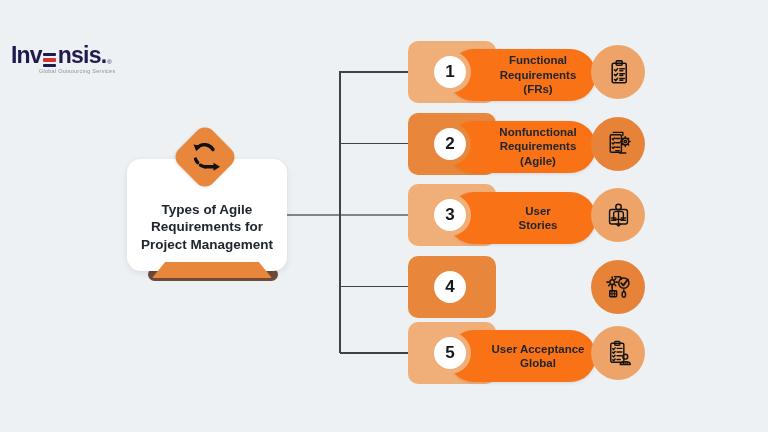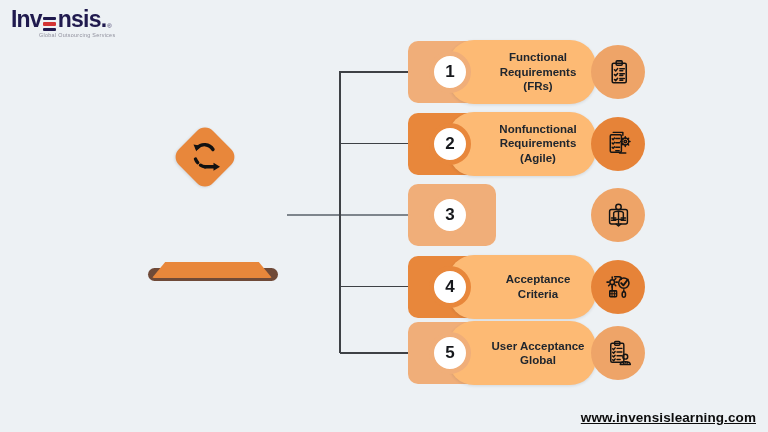--- a/index.html
+++ b/index.html
@@ -10,21 +10,21 @@
     --brown:#6f4a38; --bg:#edf1f4;
   }
   *{margin:0;padding:0;box-sizing:border-box;}
   html,body{width:768px;height:432px;overflow:hidden;}
   body{font-family:"Liberation Sans","DejaVu Sans",sans-serif;background:var(--bg);}
   .stage{position:relative;width:768px;height:432px;background:var(--bg);}
 
   
   .logo{position:absolute;left:11px;top:8px;line-height:1;}
   .logo-row{display:flex;align-items:flex-end;}
-  .logo-text{font-size:23px;font-weight:800;color:var(--navy);letter-spacing:-.8px;}
+  .logo-text{font-size:23px;font-weight:800;color:var(--navy);letter-spacing:-.8px;margin-top:36px;}
   .logo-e{display:inline-flex;flex-direction:column;justify-content:flex-end;width:13px;height:16px;margin:0 1.5px;gap:2px;}
   .logo-e i{display:block;height:3.4px;border-radius:1px;background:var(--navy);}
   .logo-e i.mid{background:var(--red);}
   .logo-tm{font-size:6px;color:var(--navy);margin-left:1px;transform:translateY(-2px);}
   .logo-tagline{font-size:5.4px;color:#8f8f9c;letter-spacing:.3px;margin:2px 0 0 28px;}
 
   
   .line{position:absolute;}
   .main-hline{left:287px;top:214px;width:122px;height:2.4px;background:var(--line-gray);}
   .vline{left:339px;top:71px;width:1.6px;height:282px;background:var(--line-dark);}
@@ -36,21 +36,21 @@
   .diamond{position:absolute;left:181px;top:133px;width:48px;height:48px;background:var(--orange-dark);border-radius:11px;transform:rotate(45deg);z-index:3;box-shadow:0 1px 3px rgba(30,40,60,.15);}
   .diamond-glyph{position:absolute;left:183px;top:135px;width:44px;height:44px;z-index:4;}
   .card-base-bar{position:absolute;left:148px;top:268px;width:130px;height:13px;background:var(--brown);border-radius:6.5px;z-index:1;}
   .card-base-trap{position:absolute;left:152px;top:262px;width:120px;height:16px;background:var(--orange-dark);clip-path:polygon(11% 0,89% 0,100% 100%,0 100%);z-index:3;border-radius:2px;}
 
   
   .item{position:absolute;left:408px;width:250px;height:64px;}
   .item .tab{position:absolute;left:0;top:1px;width:88px;height:62px;border-radius:10px;}
   .item.tone-light .tab{background:var(--orange-light);}
   .item.tone-dark  .tab{background:var(--orange-dark);}
-  .item .pill{position:absolute;left:40px;top:0;width:148px;height:64px;background:#fdba74;border-radius:26px;box-shadow:0 1px 3px rgba(30,40,60,.12);display:flex;align-items:center;justify-content:center;padding-left:32px;}
+  .item .pill{position:absolute;left:40px;top:9px;width:148px;height:52px;background:#f97316;border-radius:26px;box-shadow:0 1px 3px rgba(30,40,60,.12);display:flex;align-items:center;justify-content:center;padding-left:32px;}
   .item .label{font-size:11.5px;font-weight:800;color:var(--text-dark);text-align:center;line-height:1.25;white-space:pre-line;}
   .item .num{position:absolute;left:21px;top:11px;width:42px;height:42px;background:#fff;border-radius:50%;display:flex;align-items:center;justify-content:center;font-size:17px;font-weight:700;color:#16181c;}
   .item.tone-light .num{border:5px solid var(--orange-light);}
   .item.tone-dark  .num{border:5px solid var(--orange-dark);}
   .item .icon-circle{position:absolute;left:183px;top:5px;width:54px;height:54px;border-radius:50%;display:flex;align-items:center;justify-content:center;}
   .item.tone-light .icon-circle{background:var(--icon-light);}
   .item.tone-dark  .icon-circle{background:var(--icon-dark);}
 
   
   .footer-url{position:absolute;right:12px;bottom:7px;font-size:13.5px;font-weight:800;color:#0c0c0c;text-decoration:underline;letter-spacing:.1px;}
@@ -77,20 +77,25 @@
   </div>
 
   <div class="line main-hline"></div>
   <div class="line vline"></div>
   <div class="line branch" style="top:71.3px"></div>
   <div class="line branch" style="top:142.8px"></div>
   <div class="line branch" style="top:285.8px"></div>
   <div class="line branch" style="top:352.3px"></div>
 
   <div class="card-base-bar"></div>
+  <div class="card">
+    <div class="card-title">Types of Agile
+Requirements for
+Project Management</div>
+  </div>
   <div class="card-base-trap"></div>
   <div class="diamond"></div>
   <svg class="diamond-glyph" viewBox="0 0 44 44">
     <g stroke="#121212" stroke-width="3.4" fill="none" stroke-linecap="round">
       <path d="M30 14.5 A 10 10 0 0 0 14 13"></path>
       <path d="M12.5 24 a 10 10 0 0 0 2.2 3.6"></path>
       <path d="M17.5 30.2 a 10 10 0 0 0 4.5 1.6"></path>
       <path d="M22 31.8 h 9.5"></path>
     </g>
     <path d="M10.5 9.5 l7 1.2 -4.2 5.6 z" fill="#121212"></path>
@@ -141,39 +146,39 @@
         <circle cx="23" cy="14" r="3.6"></circle>
         <circle cx="23" cy="14" r="1.3"></circle>
         <path d="M23 8.9v1.6M23 17.5v1.6M27.9 14h-1.6M19.7 14h-1.6M26.5 10.5l-1.1 1.1M20.7 16.3l-1.1 1.1M26.5 17.5l-1.1-1.1M20.7 11.7l-1.1-1.1"></path>
         <path d="M17 25.8h6.5"></path>
       </svg>
     </div>
   </div>
 
   <div class="item tone-light" style="top:183px">
     <div class="tab"></div>
+    <div class="pill">
+      <div class="label">User
+Stories</div>
+    </div>
     <div class="num">3</div>
     <div class="icon-circle">
       <svg width="31" height="31" viewBox="0 0 32 32" stroke="#141414" stroke-width="1.5" fill="none" stroke-linecap="round" stroke-linejoin="round">
         <circle cx="16" cy="7.2" r="2.8"></circle>
         <rect x="6.8" y="9.8" width="18.4" height="15" rx="2"></rect>
         <path d="M11 13.5c0-2.6 10-2.6 10 0v6.5H11z"></path>
         <path d="M8.8 18.5h4.5M8.8 21h4.5M18.7 18.5h4.5M18.7 21h4.5"></path>
         <path d="M16 13v11.8"></path>
         <path d="M13.5 24.8l2.5 2 2.5-2"></path>
       </svg>
     </div>
   </div>
 
   <div class="item tone-dark" style="top:254.5px">
     <div class="tab"></div>
-    <div class="pill">
-      <div class="label">Acceptance
-Criteria</div>
-    </div>
     <div class="num">4</div>
     <div class="icon-circle">
       <svg width="31" height="31" viewBox="0 0 32 32" stroke="#141414" stroke-width="1.6" fill="none" stroke-linecap="round" stroke-linejoin="round">
         <circle cx="9.5" cy="11.5" r="2.4"></circle>
         <path d="M9.5 7.6V6.2M9.5 16.8v-1.4M13.4 11.5h1.4M5.6 11.5H4.2M12.2 8.8l1-1M6.8 14.2l-1 1M12.2 14.2l1 1"></path>
         <path d="M12 6h4.5a2.5 2.5 0 0 1 2.5 2.5"></path>
         <path d="M17.2 7.5L19 8.7l-1.8 1.2" fill="#141414" stroke="none"></path>
         <circle cx="21.5" cy="12.5" r="5.3"></circle>
         <path d="M18.8 12.5l2.2 2.3 4.6-6" stroke-width="2"></path>
         <path d="M9.5 14v5.5"></path>
@@ -204,15 +209,14 @@
           <path d="M14.5 18.3h5"></path>
         <path d="M10 22.4l1 1 1.5-1.8"></path>
           <path d="M14.5 22.1h3.2"></path>
         <circle cx="23" cy="19.3" r="2.5"></circle>
         <path d="M17.8 27.3c0-3.6 10.4-3.6 10.4 0z"></path>
         <path d="M21.3 24.6l-1 .9 1 .9M24.7 24.6l1 .9-1 .9M23.4 24.4l-.8 2.3" stroke-width="1.1"></path>
       </svg>
     </div>
   </div>
 
-  <a class="footer-url" href="#">www.invensislearning.com</a>
 
 </div>
 
 </body></html>

